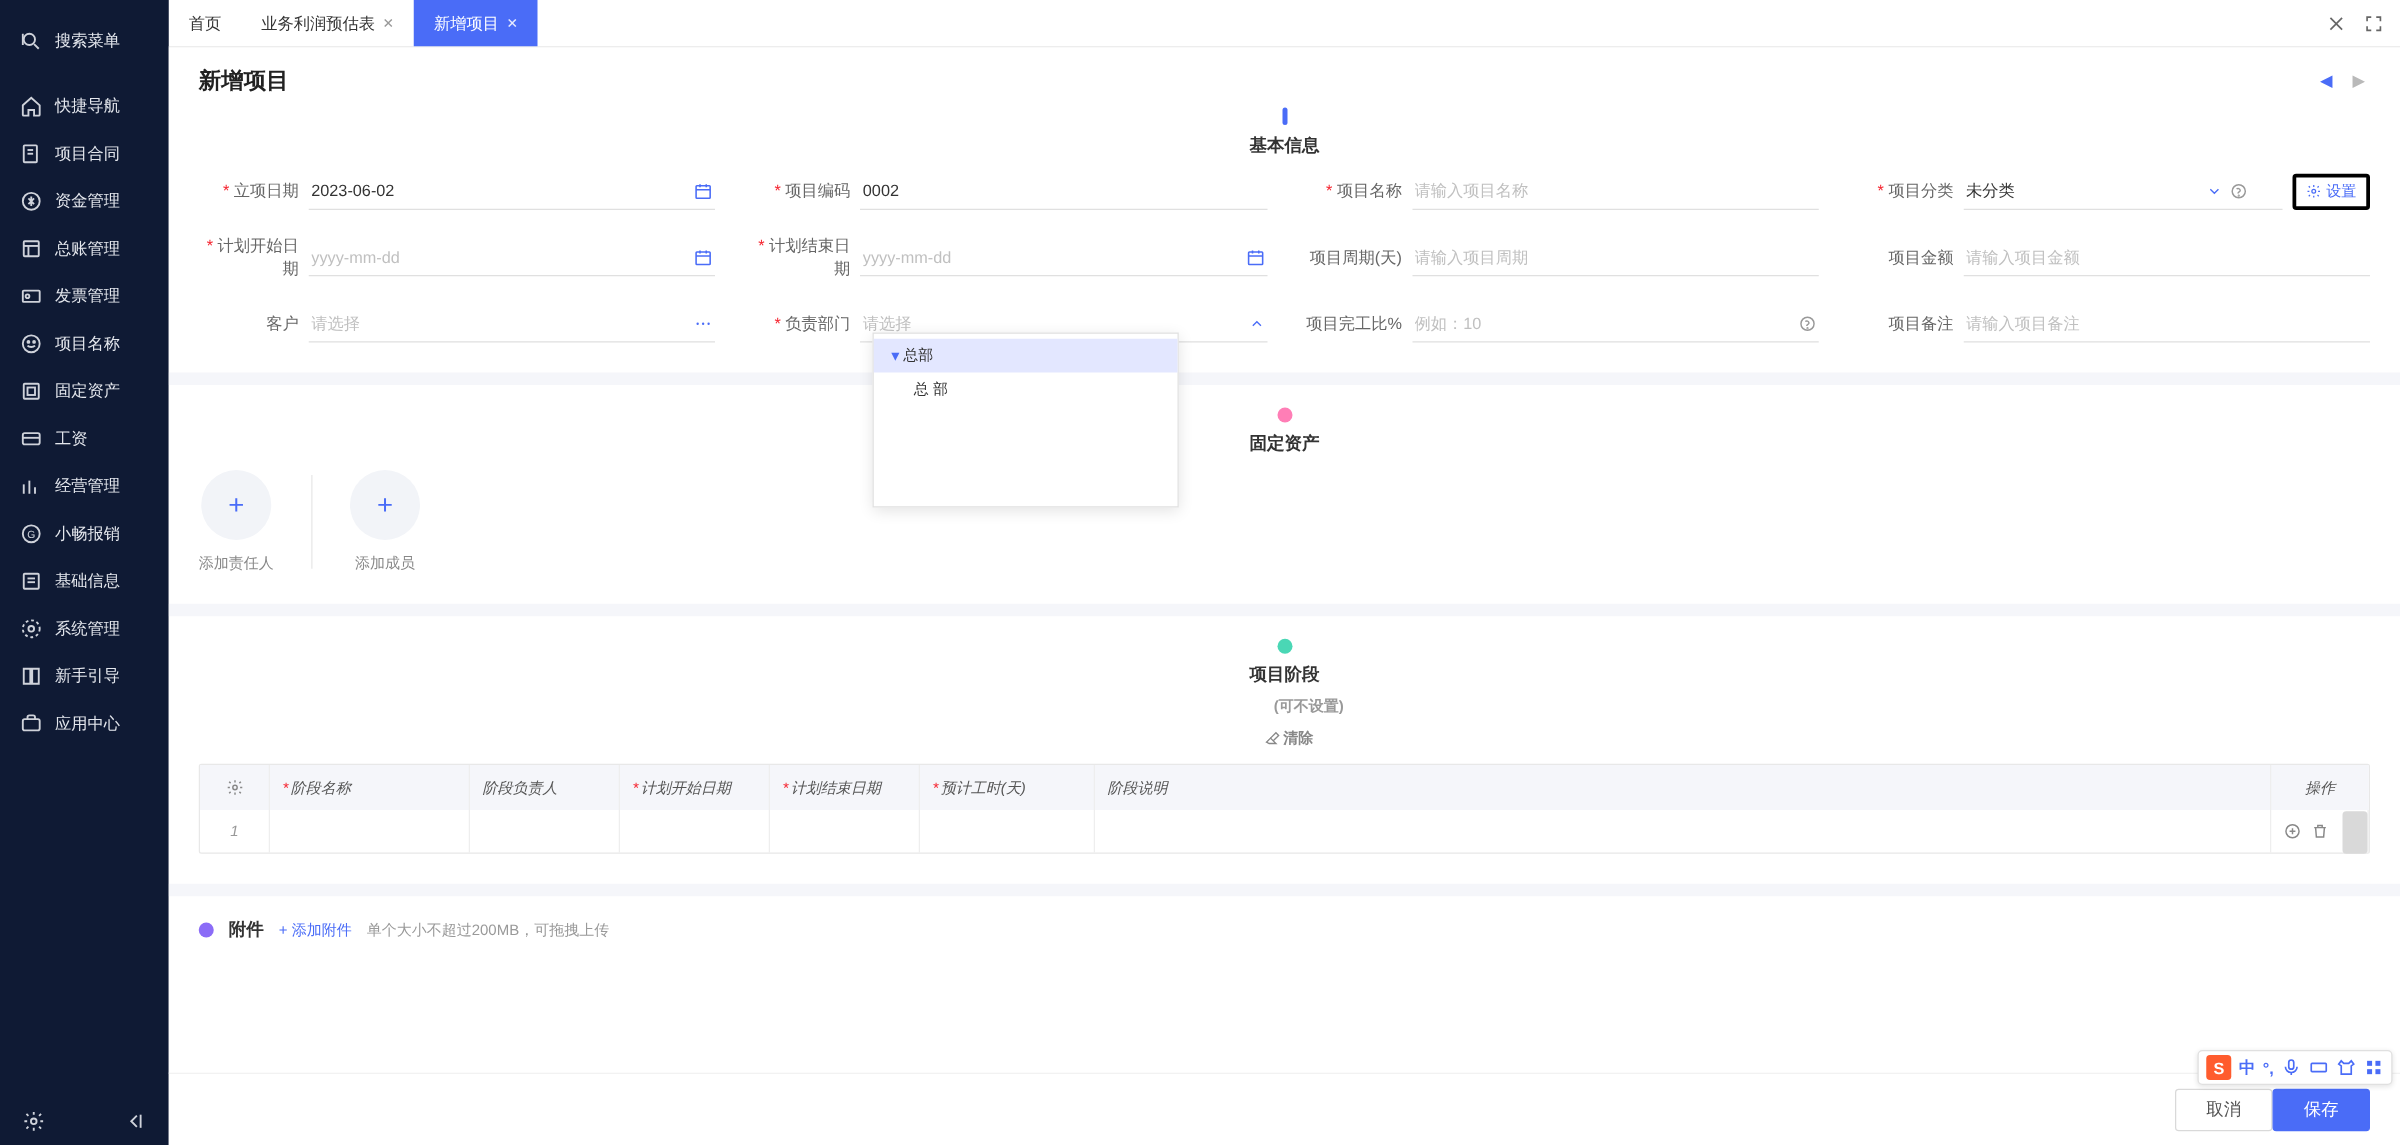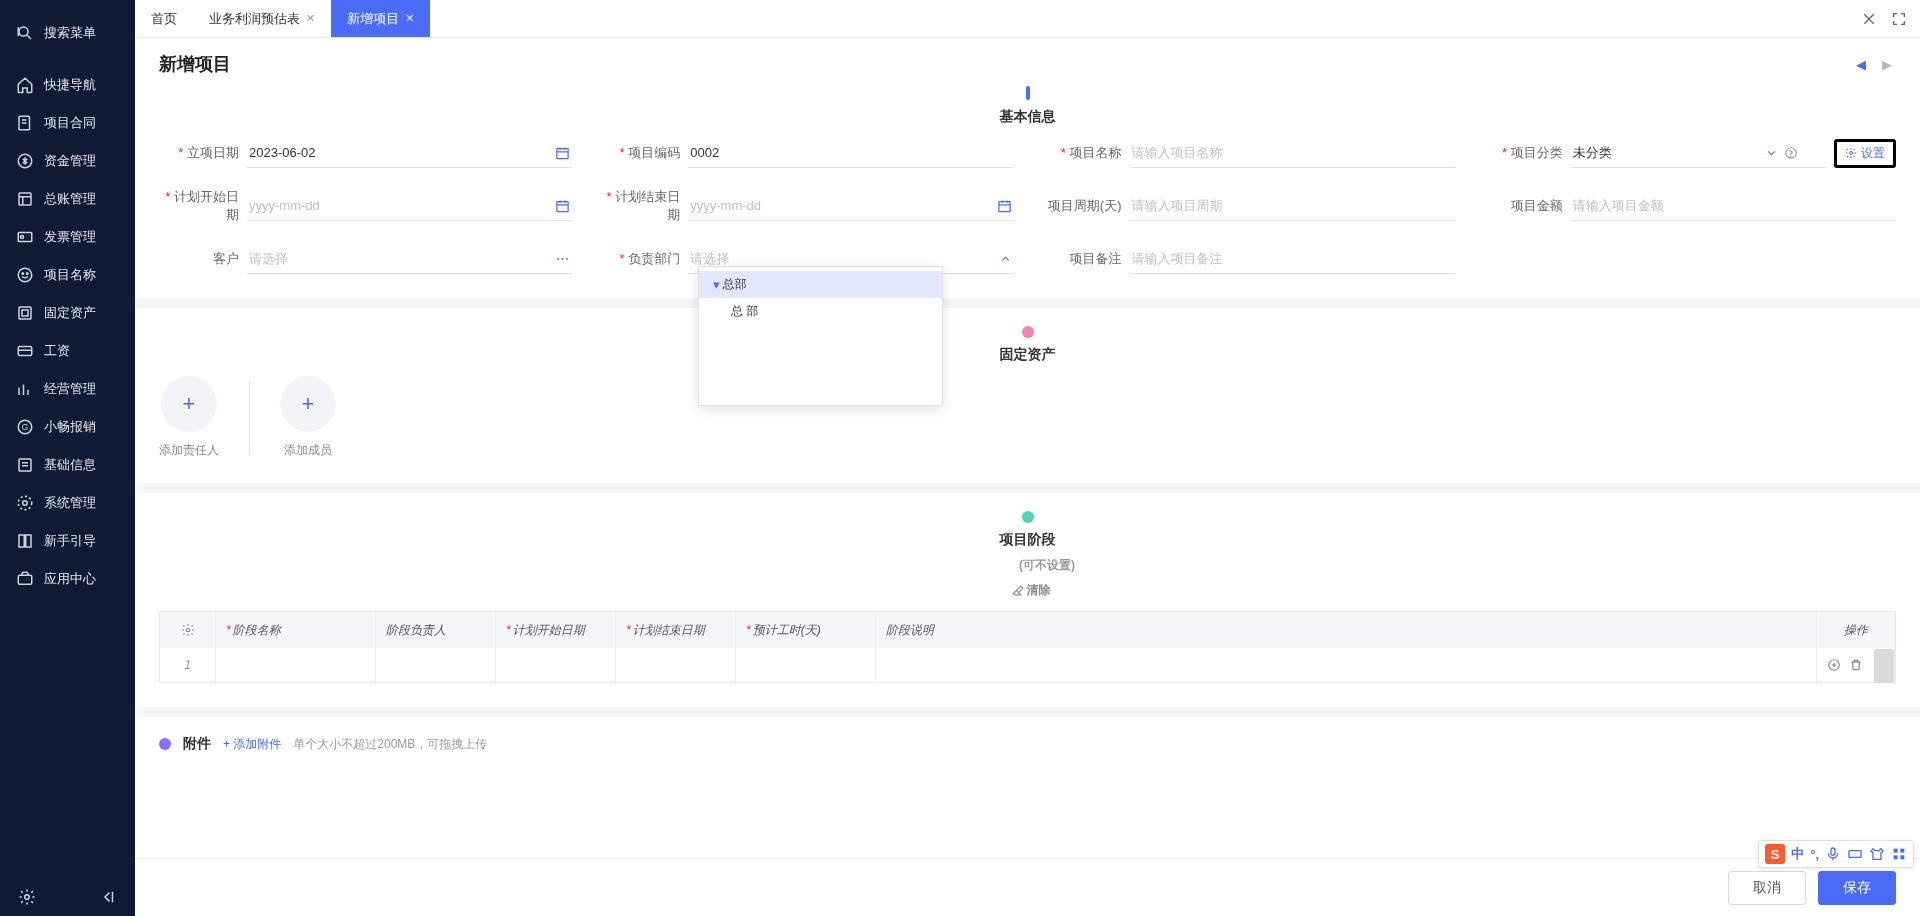--- a/index.html
+++ b/index.html
@@ -80,21 +80,21 @@
 .st-row>div:first-child{justify-content:center;color:#999;}
 .st-gear{justify-content:center;}
 .op-icons{display:flex;gap:8px;color:#888;}
 .op-icons svg{width:14px;height:14px;cursor:pointer;}
 .st-scroll{width:6px;background:#d9d9d9;border-radius:3px;position:absolute;right:1px;top:1px;bottom:1px;}
 
 
 .attach-row{display:flex;align-items:center;gap:12px;font-size:12px;color:#999;}
 
 
-.footer{height:58px;border-top:1px solid #eee;display:flex;align-items:center;justify-content:flex-end;padding:0 24px;gap:12px;background:#fff;}
+.footer{height:58px;border-top:1px solid #eee;display:flex;align-items:center;justify-content:flex-end;padding:0 24px;background:#fff;}
 .btn{height:34px;padding:0 24px;border-radius:3px;font-size:14px;cursor:pointer;display:inline-flex;align-items:center;justify-content:center;}
 .btn-default{background:#fff;border:1px solid #d9d9d9;color:#555;}
 .btn-primary{background:#4a6cf7;border:1px solid #4a6cf7;color:#fff;}
 
 
 .ime-bar{position:absolute;right:6px;bottom:48px;display:flex;align-items:center;gap:6px;background:#fff;border:1px solid #e0e0e0;border-radius:4px;padding:3px 6px;box-shadow:0 1px 4px rgba(0,0,0,.1);}
 .ime-s{width:20px;height:20px;background:#ff5c2e;color:#fff;border-radius:3px;display:flex;align-items:center;justify-content:center;font-weight:bold;font-size:13px;}
 .ime-zh{color:#4a6cf7;font-size:13px;font-weight:600;}
 .ime-ic{width:16px;height:16px;color:#4a6cf7;}
 
@@ -359,20 +359,30 @@
                     <circle cx="12" cy="12" r="1.5"></circle>
                     <circle cx="19" cy="12" r="1.5"></circle>
                   </svg>
                 </span></div>
             </div>
           <div class="form-item">
               <div class="form-label req">负责部门</div>
               <div class="form-control"><input class="input" placeholder="请选择" style=""><span class="input-suffix">
                   <svg width="13" height="13" viewBox="0 0 24 24" fill="none" stroke="currentColor" stroke-width="2">
                     <path d="M6 15l6-6 6 6"></path>
+                  </svg>
+                </span></div>
+            </div>
+          <div class="form-item">
+              <div class="form-label">项目完工比%</div>
+              <div class="form-control"><input class="input" placeholder="例如：10" style=""><span class="input-suffix gray">
+                  <svg width="14" height="14" viewBox="0 0 24 24" fill="none" stroke="currentColor" stroke-width="2">
+                    <circle cx="12" cy="12" r="9"></circle>
+                    <path d="M9 9a3 3 0 015 2c0 2-3 2-3 4"></path>
+                    <circle cx="12" cy="18" r=".5" fill="currentColor"></circle>
                   </svg>
                 </span></div>
             </div>
           <div class="form-item">
               <div class="form-label">项目备注</div>
               <div class="form-control"><input class="input" placeholder="请输入项目备注" style=""></div>
             </div>
         </div>
       </div>
 

